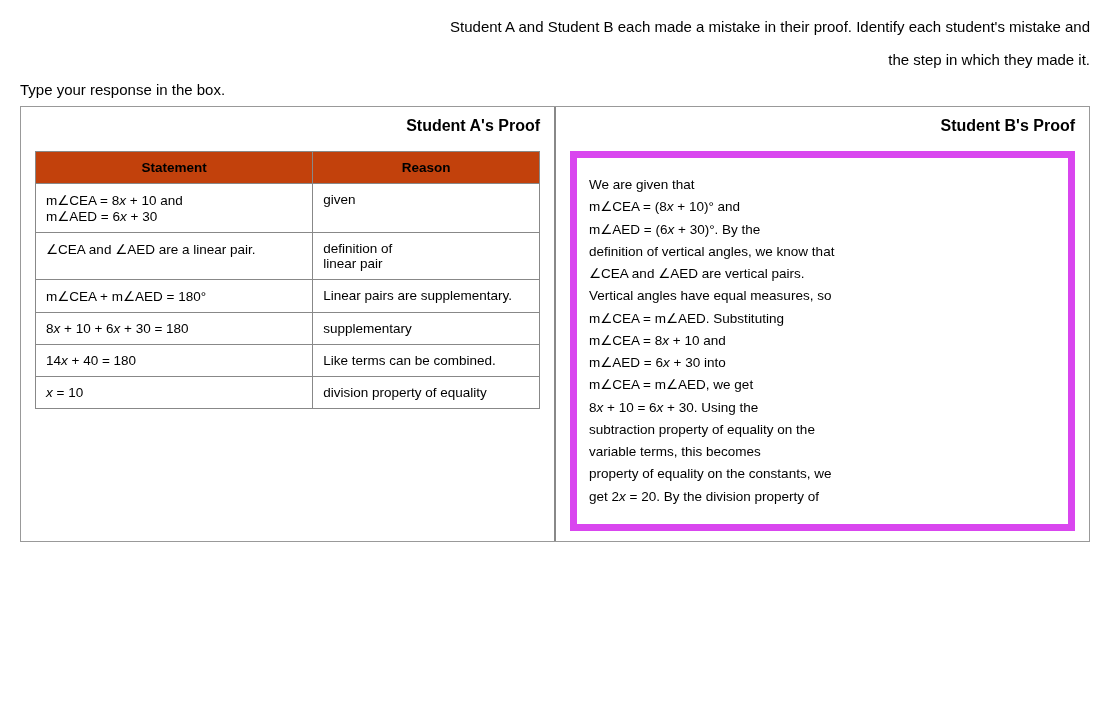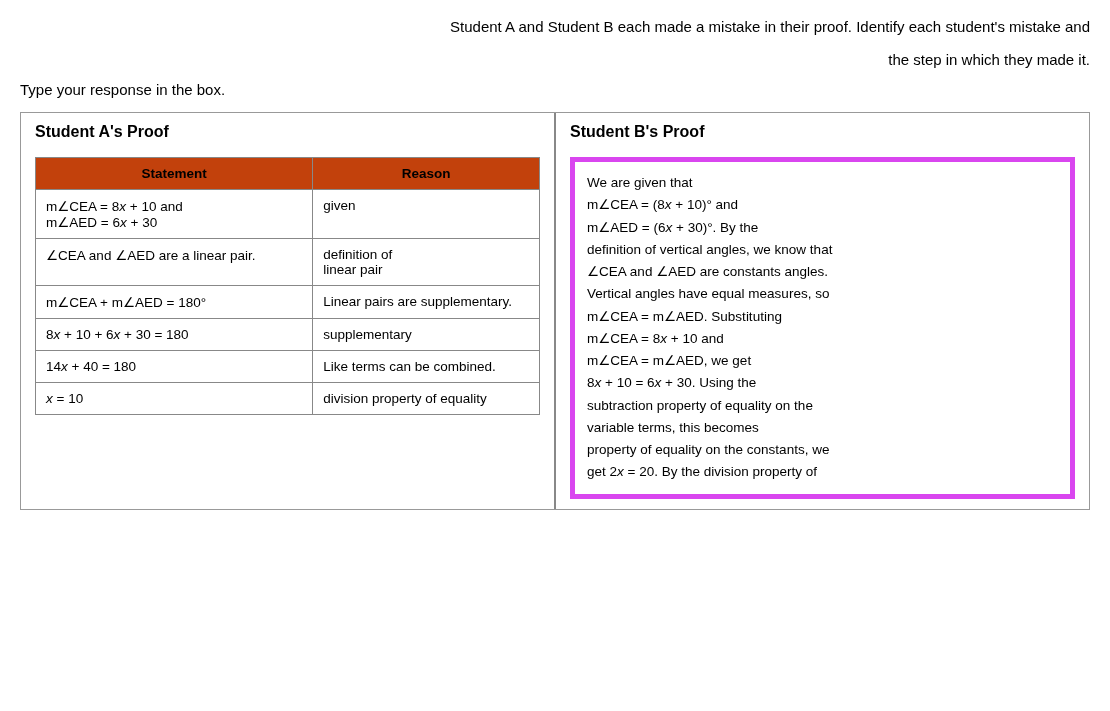--- a/index.html
+++ b/index.html
@@ -13,39 +13,39 @@
       min-height: 711px;
     }
     .intro-text {
       font-size: 15px;
       line-height: 1.5;
       margin-bottom: 10px;
       text-align: right;
     }
     .type-instruction {
       font-size: 15px;
-      margin-bottom: 14px;
+      margin-bottom: 8px;
     }
     .proofs-container {
       display: flex;
       border: 1px solid #999;
       width: 100%;
     }
     .proof-section {
       flex: 1;
       border-right: 2px solid #888;
       padding: 10px 14px;
     }
     .proof-section:last-child {
       border-right: none;
     }
     .proof-title {
       font-weight: bold;
       font-size: 16px;
-      text-align: left;
+      text-align: right;
       margin-bottom: 16px;
     }
     
     .proof-table {
       width: 100%;
       border-collapse: collapse;
       font-size: 13.5px;
     }
     .proof-table th,
     .proof-table td {
@@ -60,22 +60,22 @@
     .proof-table td {
       background: #fff;
     }
     .col-statement { width: 55%; }
     .col-reason { width: 45%; }
 
     
     .student-b-text {
       font-size: 13.5px;
       line-height: 1.65;
-      border: 5px solid #d946ef;
-      padding: 10px 12px;
+      border: 7px solid #d946ef;
+      padding: 16px 12px;
     }
   </style>
 </head>
 <body>
 
 <p class="intro-text">Student A and Student B each made a mistake in their proof. Identify each student's mistake and</p>
 <p class="intro-text">the step in which they made it.</p>
 <p class="type-instruction">Type your response in the box.</p>
 
 <div class="proofs-container">
@@ -137,24 +137,25 @@
     </table>
   </div>
 
   <div class="proof-section">
     <div class="proof-title">Student B's Proof</div>
     <div class="student-b-text">
       <p>We are given that</p>
       <p>m∠CEA = (8<i>x</i> + 10)° and</p>
       <p>m∠AED = (6<i>x</i> + 30)°. By the</p>
       <p>definition of vertical angles, we know that</p>
-      <p>∠CEA and ∠AED are constants angles.</p>
+      <p>∠CEA and ∠AED are vertical pairs.</p>
       <p>Vertical angles have equal measures, so</p>
       <p>m∠CEA = m∠AED. Substituting</p>
       <p>m∠CEA = 8<i>x</i> + 10 and</p>
+      <p>m∠AED = 6<i>x</i> + 30 into</p>
       <p>m∠CEA = m∠AED, we get</p>
       <p>8<i>x</i> + 10 = 6<i>x</i> + 30. Using the</p>
       <p>subtraction property of equality on the</p>
       <p>variable terms, this becomes</p>
       <p>property of equality on the constants, we</p>
       <p>get 2<i>x</i> = 20. By the division property of</p>
     </div>
   </div>
 
 </div>

